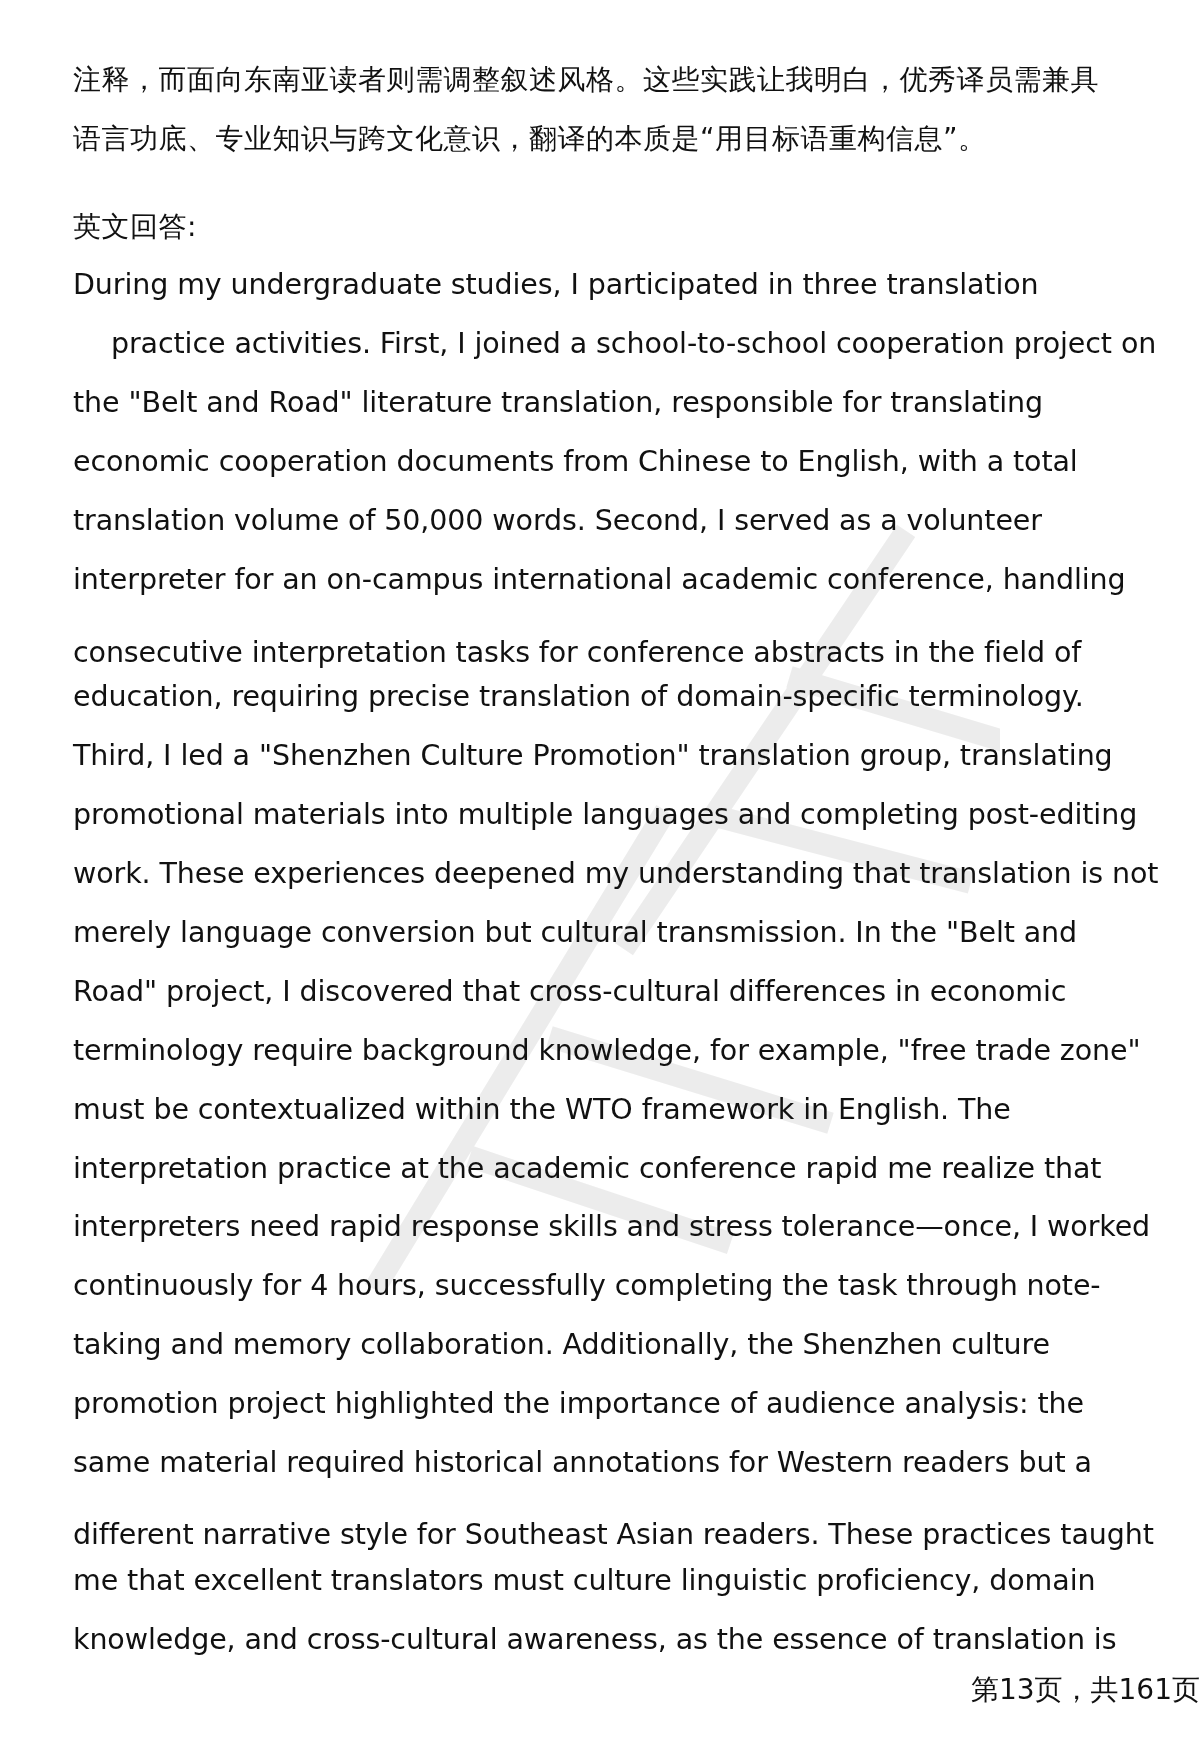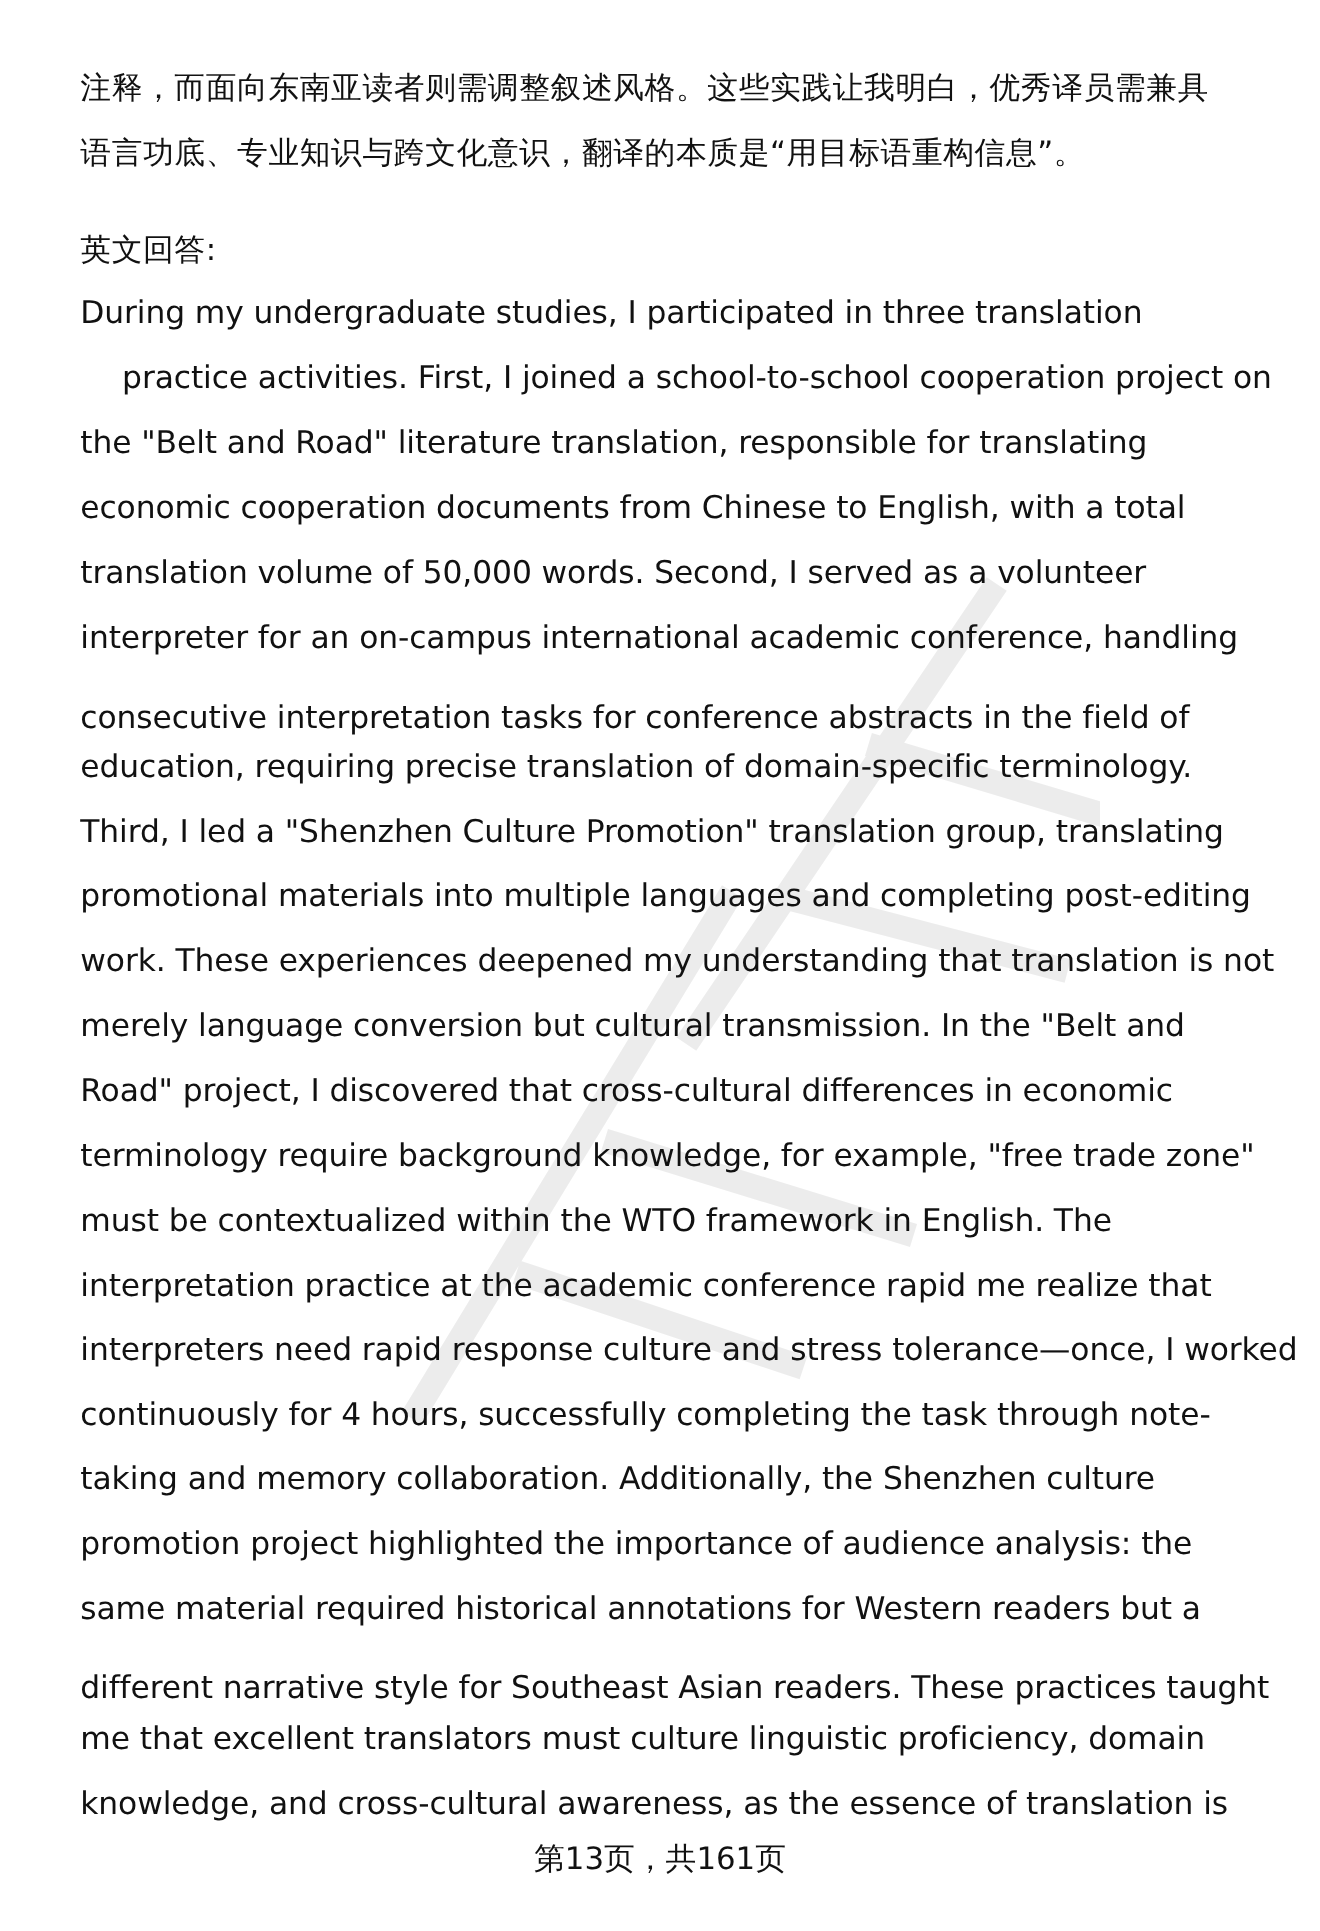--- a/index.html
+++ b/index.html
@@ -2,21 +2,21 @@
 <html><head>
 <meta charset="utf-8">
 <style>
   html, body { margin:0; padding:0; background:#ffffff; }
   body { width:1200px; height:1755px; position:relative; overflow:hidden;
          font-family:"DejaVu Sans", "Liberation Sans", sans-serif; color:#111; }
   .page { position:absolute; left:0; top:0; width:1200px; height:1559px; }
   .line { position:absolute; left:73px; white-space:nowrap; font-size:28px; line-height:40px; }
   .zh { font-size:28px; letter-spacing:0.5px; }
   .en { font-size:28.5px; letter-spacing:-0.1px; }
-  .footer { position:absolute; left:0; width:1200px; text-align:center; top:1670px;
+  .footer { position:absolute; left:0; width:1200px; text-align:right; top:1670px;
             font-size:28px; line-height:40px; font-family:"DejaVu Sans", sans-serif; }
   .watermark { position:absolute; left:300px; top:520px; width:700px; height:780px;
                pointer-events:none; opacity:0.07; }
 </style>
 </head>
 <body>
 
 <div class="page">
 
   <svg class="watermark" viewBox="0 0 700 780">
@@ -41,21 +41,21 @@
       <div class="line en" style="top: 618.4px; margin-top: 15px;">consecutive interpretation tasks for conference abstracts in the field of</div>
       <div class="line en" style="top: 677.3px;">education, requiring precise translation of domain-specific terminology.</div>
       <div class="line en" style="top: 736.2px;">Third, I led a "Shenzhen Culture Promotion" translation group, translating</div>
       <div class="line en" style="top: 795.1px;">promotional materials into multiple languages and completing post-editing</div>
       <div class="line en" style="top: 854px;">work. These experiences deepened my understanding that translation is not</div>
       <div class="line en" style="top: 912.9px;">merely language conversion but cultural transmission. In the "Belt and</div>
       <div class="line en" style="top: 971.8px;">Road" project, I discovered that cross-cultural differences in economic</div>
       <div class="line en" style="top: 1030.7px;">terminology require background knowledge, for example, "free trade zone"</div>
       <div class="line en" style="top: 1089.6px;">must be contextualized within the WTO framework in English. The</div>
       <div class="line en" style="top: 1148.5px;">interpretation practice at the academic conference rapid me realize that</div>
-      <div class="line en" style="top: 1207.4px;">interpreters need rapid response culture and stress tolerance—once, I worked</div>
+      <div class="line en" style="top: 1207.4px;">interpreters need rapid response skills and stress tolerance—once, I worked</div>
       <div class="line en" style="top: 1266.3px;">continuously for 4 hours, successfully completing the task through note-</div>
       <div class="line en" style="top: 1325.2px;">taking and memory collaboration. Additionally, the Shenzhen culture</div>
       <div class="line en" style="top: 1384.1px;">promotion project highlighted the importance of audience analysis: the</div>
       <div class="line en" style="top: 1443px;">same material required historical annotations for Western readers but a</div>
       <div class="line en" style="top: 1515px;">different narrative style for Southeast Asian readers. These practices taught</div>
       <div class="line en" style="top: 1560.8px;">me that excellent translators must culture linguistic proficiency, domain</div>
       <div class="line en" style="top: 1619.7px;">knowledge, and cross-cultural awareness, as the essence of translation is</div>
     </div>
 
   <div class="footer">第13页，共161页</div>

